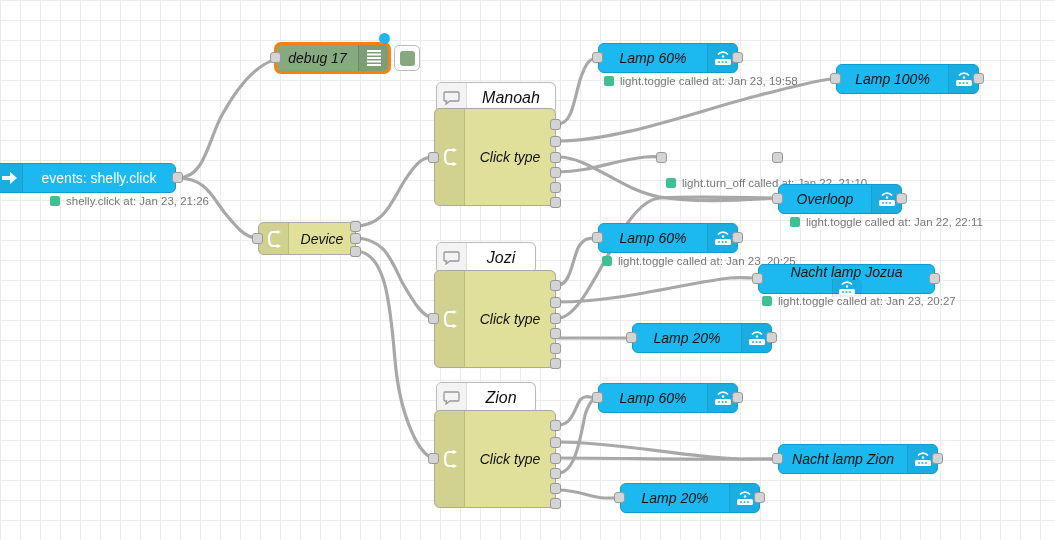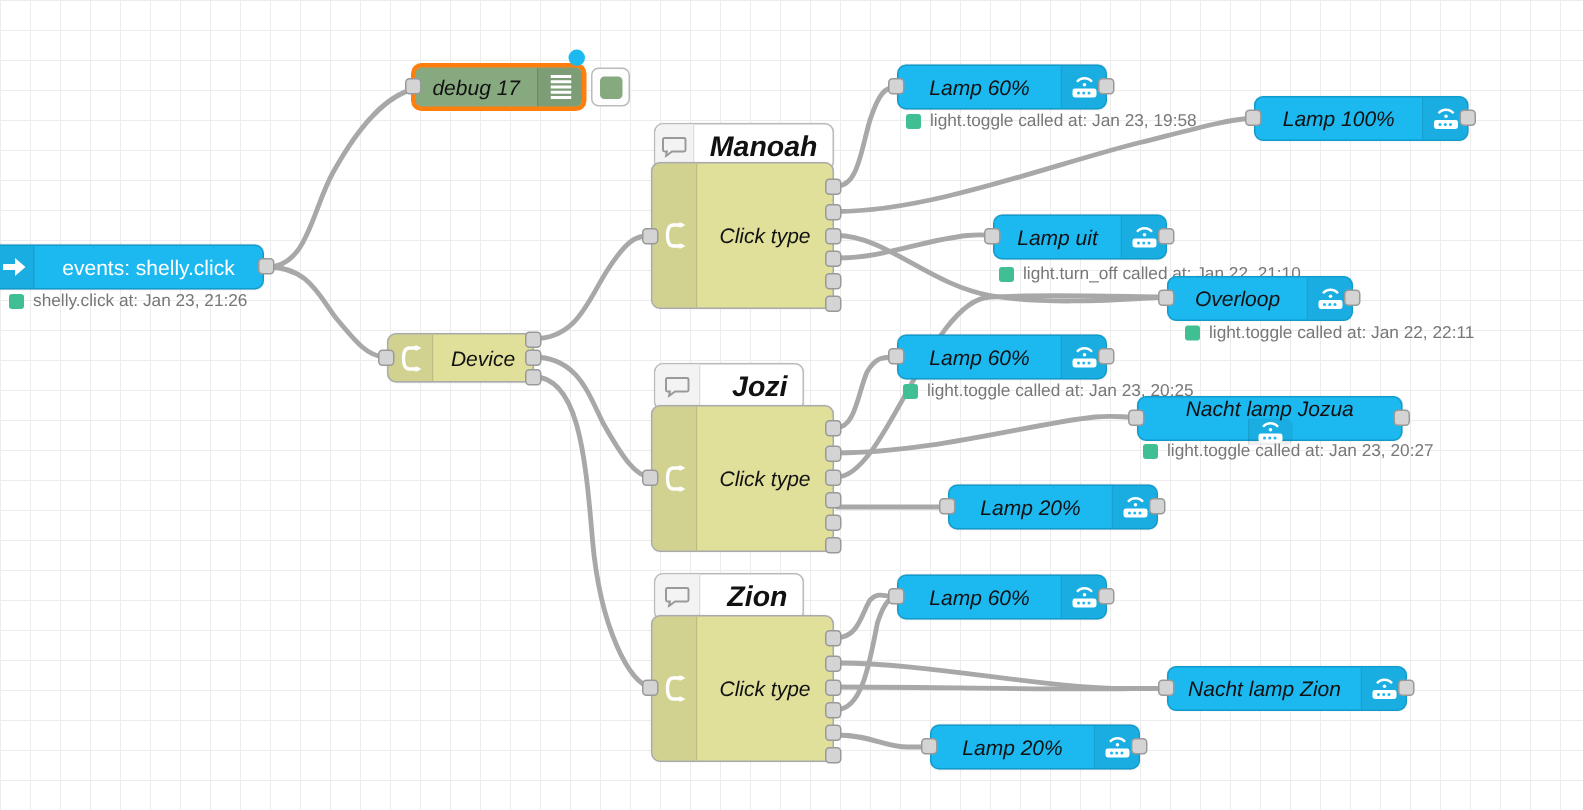--- a/index.html
+++ b/index.html
@@ -74,21 +74,21 @@
   .node.comment {
     background:#ffffff; border-color:#bbb; height:32px;
   }
   .node.comment .icon-box {
     width:30px; height:100%;
     background:#f3f3f3;
     border-right:1px solid #ddd;
     display:flex; align-items:center; justify-content:center;
     border-radius:5px 0 0 5px;
   }
-  .node.comment .label { font-style:italic; font-size:19px; text-align:right;font-weight:bold; }
+  .node.comment .label { font-style:italic; font-size:16px; text-align:center; }
 
   
   .node.inject { background:#1cb8f0; border-color:#0f9ccc; border-radius:0 6px 6px 0; }
   .node.inject .icon-box {
     width:26px; height:100%;
     background:rgba(0,0,0,.06);
     border-right:1px solid rgba(0,0,0,.08);
     display:flex; align-items:center; justify-content:center;
   }
   .node.inject .label { font-style:normal; color:#fff; font-size:14px; }
@@ -177,21 +177,21 @@
 
   <div class="node inject" style="left:-4px; top:163px; width:180px;">
     <span class="icon-box">
       <svg width="16" height="14" viewBox="0 0 16 14">
           <path d="M0 5h8V1l7 6-7 6V9H0z" fill="#fff"></path>
         </svg>
     </span>
     <span class="label">events: shelly.click</span>
   </div>
   <div class="port" style="left:172px; top:172px;"></div>
-  <div class="status" style="left:6px; top:195px;">
+  <div class="status" style="left:20px; top:195px;padding-left:30px;">
     <span class="dot"></span>
     <span>shelly.click at: Jan 23, 21:26</span>
   </div>
 
   <div class="node green selected" style="left:275px; top:43px; width:115px;">
     <span class="label">debug 17</span>
     <span class="bars-box">
       <svg class="bars" width="14" height="16" viewBox="0 0 14 16">
         <g fill="#fff">
             <rect y="0" width="14" height="2"></rect>
@@ -281,35 +281,20 @@
             <circle cx="6" cy="13" r="1"></circle>
             <circle cx="9.5" cy="13" r="1"></circle>
             <circle cx="13" cy="13" r="1"></circle>
           </g>
         </svg>
     </span>
   </div>
   <div class="port" style="left:830px; top:73px;"></div>
   <div class="port" style="left:973px; top:73px;"></div>
 
-  <div class="node blue" style="left:662px; top:143px; width:116px;">
-    <span class="label">Lamp uit</span>
-    <span class="icon-box">
-      <svg width="20" height="18" viewBox="0 0 20 18">
-          <path d="M5 5.5a6.5 6.5 0 0110 0" stroke="#fff" stroke-width="1.6" fill="none"></path>
-          <circle cx="10" cy="7.5" r="1.2" fill="#fff"></circle>
-          <rect x="2" y="10" width="16" height="6" rx="1.6" fill="#fff"></rect>
-          <g fill="#1cb8f0">
-            <circle cx="6" cy="13" r="1"></circle>
-            <circle cx="9.5" cy="13" r="1"></circle>
-            <circle cx="13" cy="13" r="1"></circle>
-          </g>
-        </svg>
-    </span>
-  </div>
   <div class="port" style="left:656px; top:152px;"></div>
   <div class="port" style="left:772px; top:152px;"></div>
   <div class="status" style="left:666px; top:177px;">
     <span class="dot"></span>
     <span>light.turn_off called at: Jan 22, 21:10</span>
   </div>
 
   <div class="node blue" style="left:778px; top:184px; width:124px;">
     <span class="label">Overloop</span>
     <span class="icon-box">

